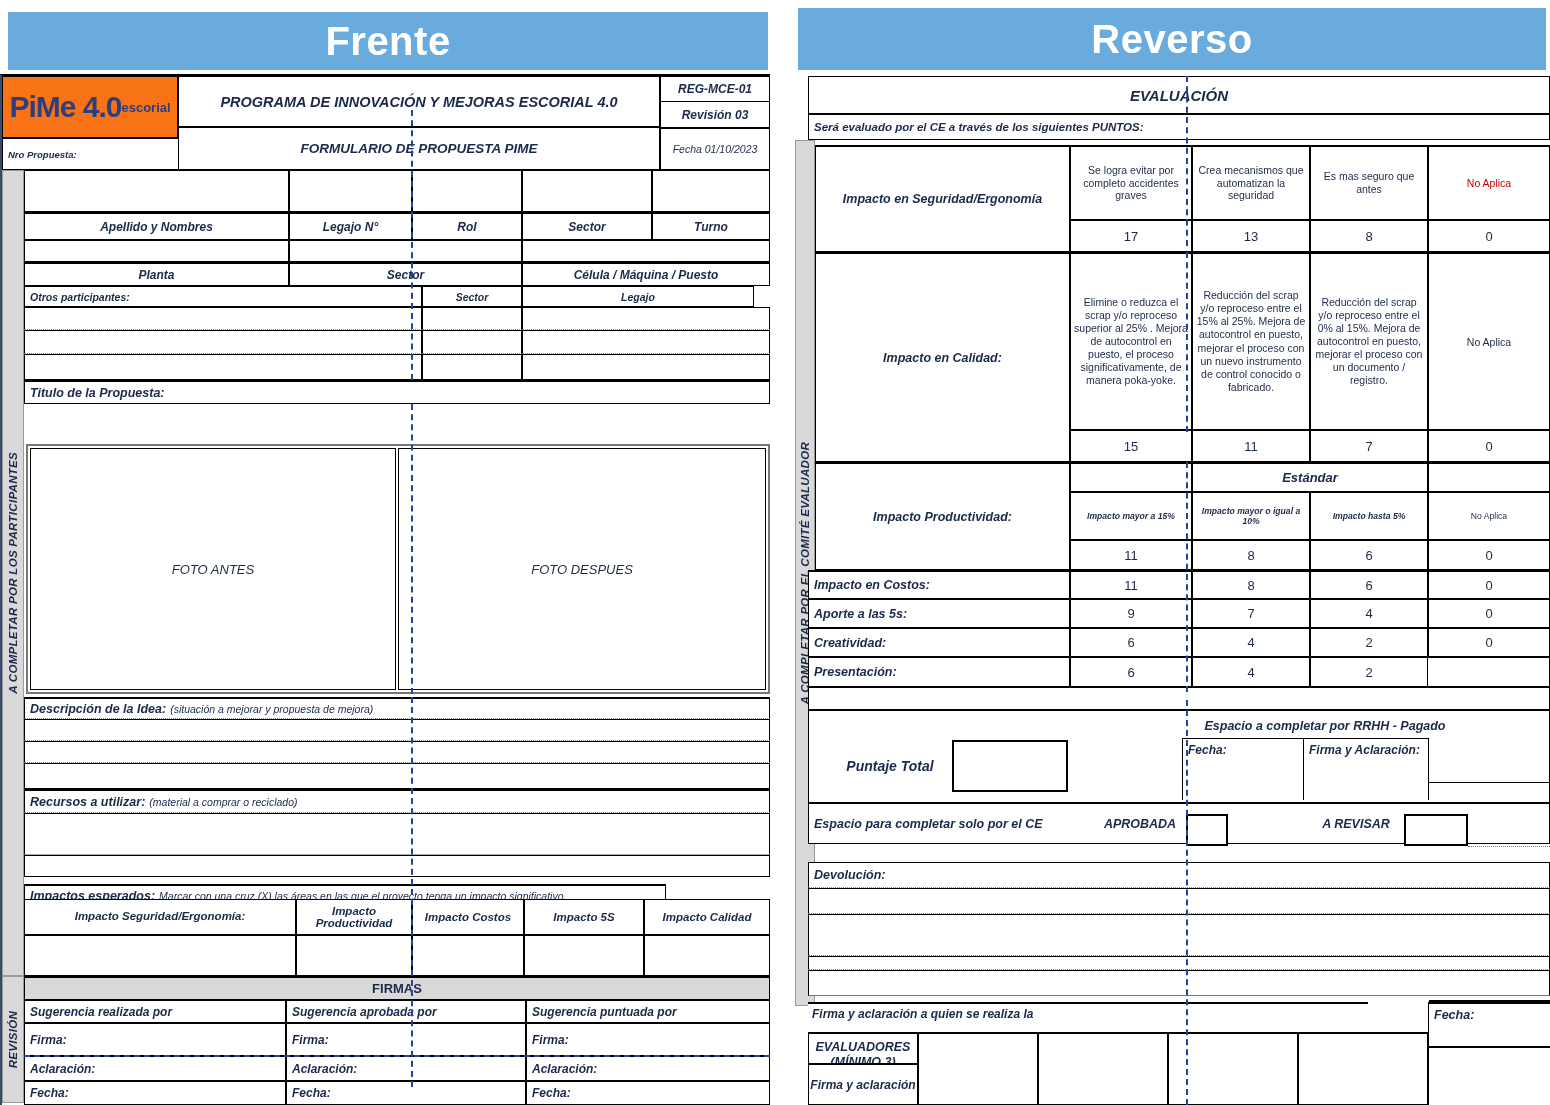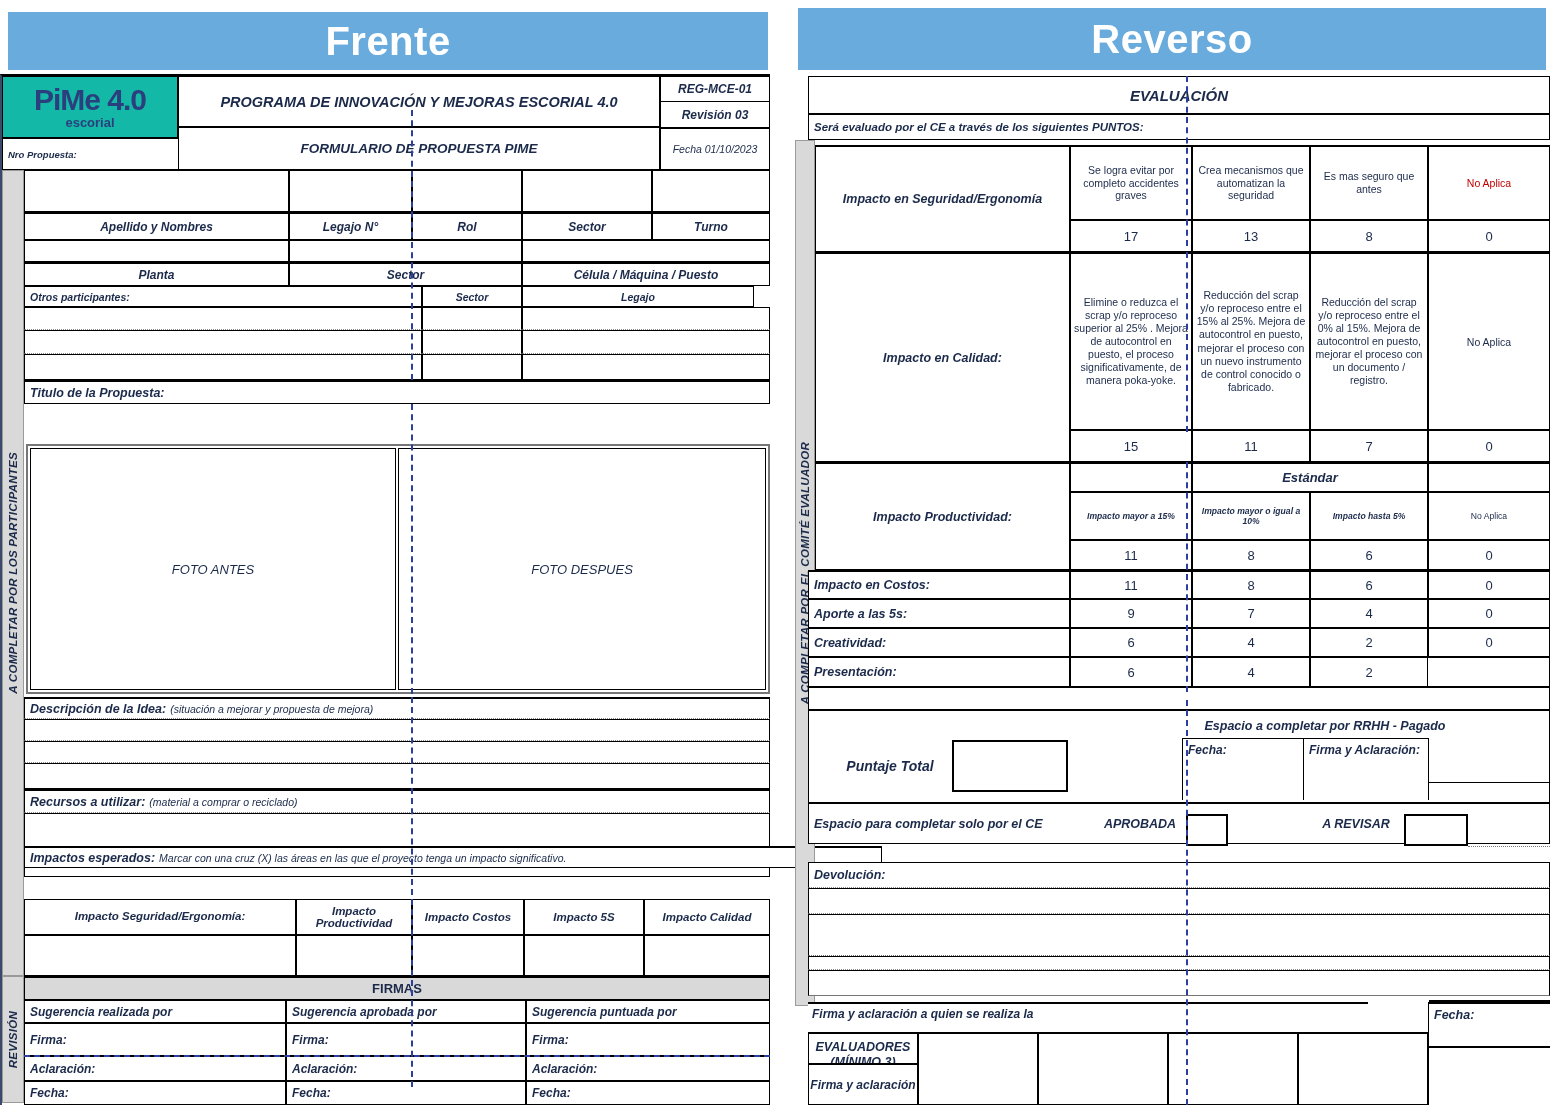--- a/index.html
+++ b/index.html
@@ -64,22 +64,22 @@
   .no-t{border-top:none !important;}
   .no-l{border-left:none !important;}
   .thick-t{border-top:2px solid #000 !important;}
 
   
   .vdash{position:absolute;width:0;border-left:2px dashed #2b3f9e;}
   .hdash{position:absolute;height:0;border-top:2px dashed #2b3f9e;}
 
   
   #logo-box{position:absolute;left:2px;top:76px;width:176px;height:62px;
-    border:1px solid #000;box-sizing:border-box;background:#14b8a6;
-    display:flex;flex-direction:column;align-items:center;justify-content:center;}
+    border:1px solid #000;box-sizing:border-box;background:#f97316;
+    display:flex;align-items:center;justify-content:center;}
   #logo-main{font-weight:bold;font-size:30px;color:#2b3f7e;letter-spacing:-1px;line-height:1;}
   #logo-sub{font-weight:bold;font-size:13px;color:#2b3f7e;line-height:1;margin-top:1px;}
 
   .grayhdr{background:#d9d9d9;font-weight:bold;}
   .red{color:#c00000;}
   .photo-box{
     position:absolute;box-sizing:border-box;border:1px solid #000;background:#fff;
     display:flex;align-items:center;justify-content:center;
     font-style:italic;font-size:13px;
   }
@@ -169,21 +169,21 @@
   <div class="cell dotted-b" style="left:24px;top:741px;width:746px;height:22px;"></div>
   <div class="cell" style="left:24px;top:763px;width:746px;height:26px;"></div>
 
   <div class="cell dotted-b thick-t" style="left:24px;top:789px;width:746px;height:24px;padding-left:5px;">
     <span class="bold-it" style="font-size:12.5px;">Recursos a utilizar:</span>
     <span class="it" style="font-size:10.5px;margin-left:4px;">(material a comprar o reciclado)</span>
   </div>
   <div class="cell" style="left:24px;top:813px;width:746px;height:42px;border-bottom:1px solid #aaa;"></div>
   <div class="cell" style="left:24px;top:855px;width:746px;height:22px;"></div>
 
-  <div class="cell thick-t" style="left:24px;top:846px;width:858px;height:22px;padding-left:5px;">
+  <div class="cell thick-t" style="left:24px;top:884px;width:642px;height:22px;padding-left:5px;">
     <span class="bold-it" style="font-size:12.5px;">Impactos esperados:</span>
     <span class="it" style="font-size:10.5px;margin-left:4px;">Marcar con una cruz (X) las áreas en las que el proyecto tenga un impacto significativo.</span>
   </div>
   <div class="cell c-center bold-it wrap vcent" style="left:24px;top:899px;width:272px;height:36px;font-size:11.5px;">Impacto Seguridad/Ergonomía:</div>
   <div class="cell c-center bold-it vcent" style="left:296px;top:899px;width:116px;height:36px;font-size:11.5px;text-align:center;padding:0 3px;">Impacto Productividad</div>
   <div class="cell c-center bold-it vcent" style="left:412px;top:899px;width:112px;height:36px;font-size:11.5px;">Impacto Costos</div>
   <div class="cell c-center bold-it vcent" style="left:524px;top:899px;width:120px;height:36px;font-size:11.5px;">Impacto 5S</div>
   <div class="cell c-center bold-it vcent" style="left:644px;top:899px;width:126px;height:36px;font-size:11.5px;">Impacto Calidad</div>
 
   <div class="cell" style="left:24px;top:935px;width:272px;height:41px;"></div>

